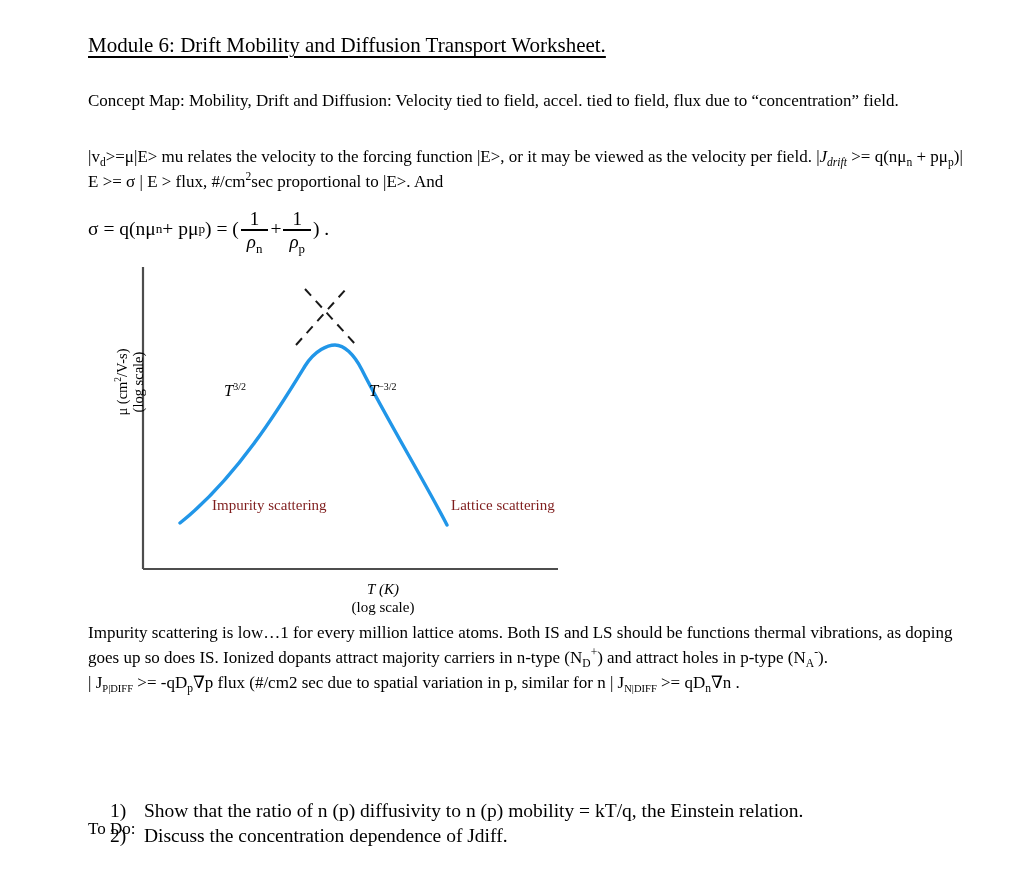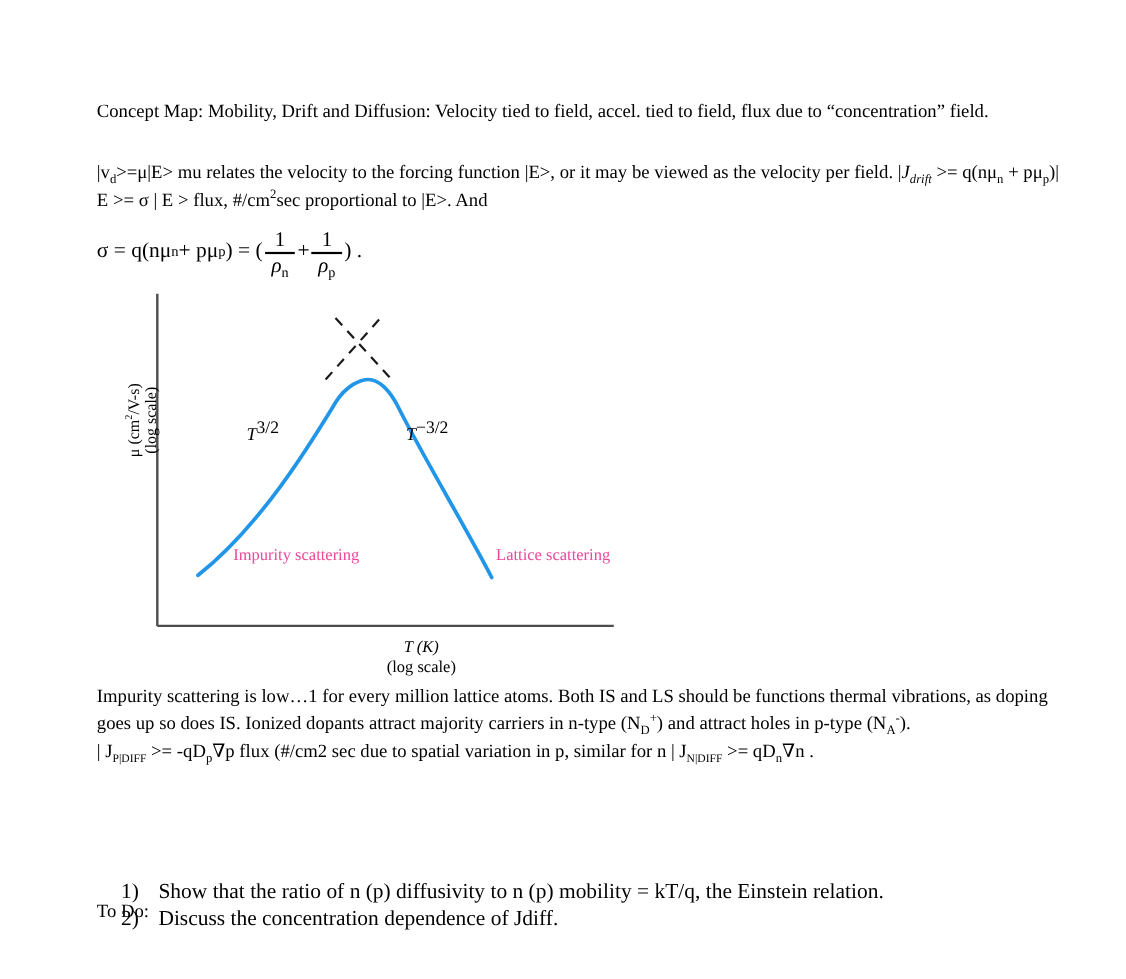--- a/index.html
+++ b/index.html
@@ -136,38 +136,39 @@
     font-size: 15px;
     line-height: 18px;
   }
 
   .ann {
     position: absolute;
     font-size: 15.5px;
     white-space: nowrap;
   }
   .ann .tsym { font-style: italic; font-size: 16.5px; }
-  .ann .exp  { font-size: 16px; vertical-align: super; }
+  .ann .exp  { font-size: 10px; vertical-align: super; }
   #ann-t-pos { left: 136px; top: 119px; }
   #ann-t-neg { left: 281px; top: 119px; text-align: center; }
 
   .curve-label {
     position: absolute;
     font-size: 15px;
-    color: #ec4899;
+    color: #7f1d1d;
     white-space: nowrap;
   }
   #lbl-impurity { left: 124px; top: 235px; }
   #lbl-lattice  { left: 363px; top: 235px; }
 </style>
 </head>
 <body>
 
 <div class="page">
 
+  <div class="doc-title">Module 6:  Drift Mobility and Diffusion Transport Worksheet.</div>
 
   <div class="para" id="p-concept">Concept Map:  Mobility, Drift and Diffusion: Velocity tied to field, accel. tied to field, flux due to “concentration” field.</div>
 
   <div class="para" id="p-vd"><span>|v</span><sub>d</sub><span>&gt;=μ|E&gt;  mu relates the velocity to the forcing function |E&gt;,  or it may be viewed as the velocity per field.  |</span><i class="mathit">J</i><sub class="mathit" style="font-style:italic">drift</sub><span> &gt;= q(nμ</span><sub>n</sub><span> + pμ</span><sub>p</sub><span>)| E &gt;= σ | E &gt;  flux, #/cm</span><sup>2</sup><span>sec proportional to |E&gt;.  And</span></div>
 
   <div class="eq-sigma">
       <span>σ = q(nμ</span>
       <sub>n</sub>
       <span> + pμ</span>
       <sub>p</sub>

